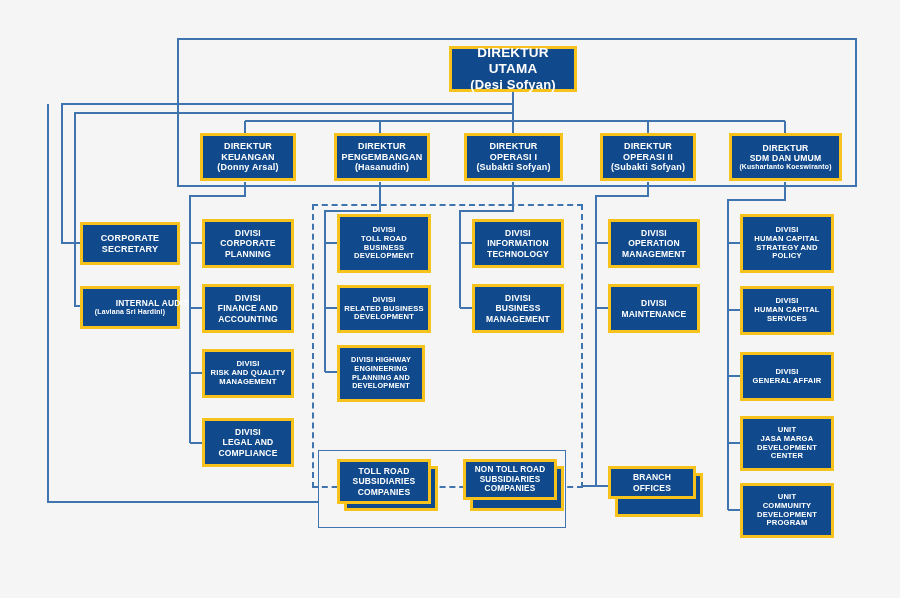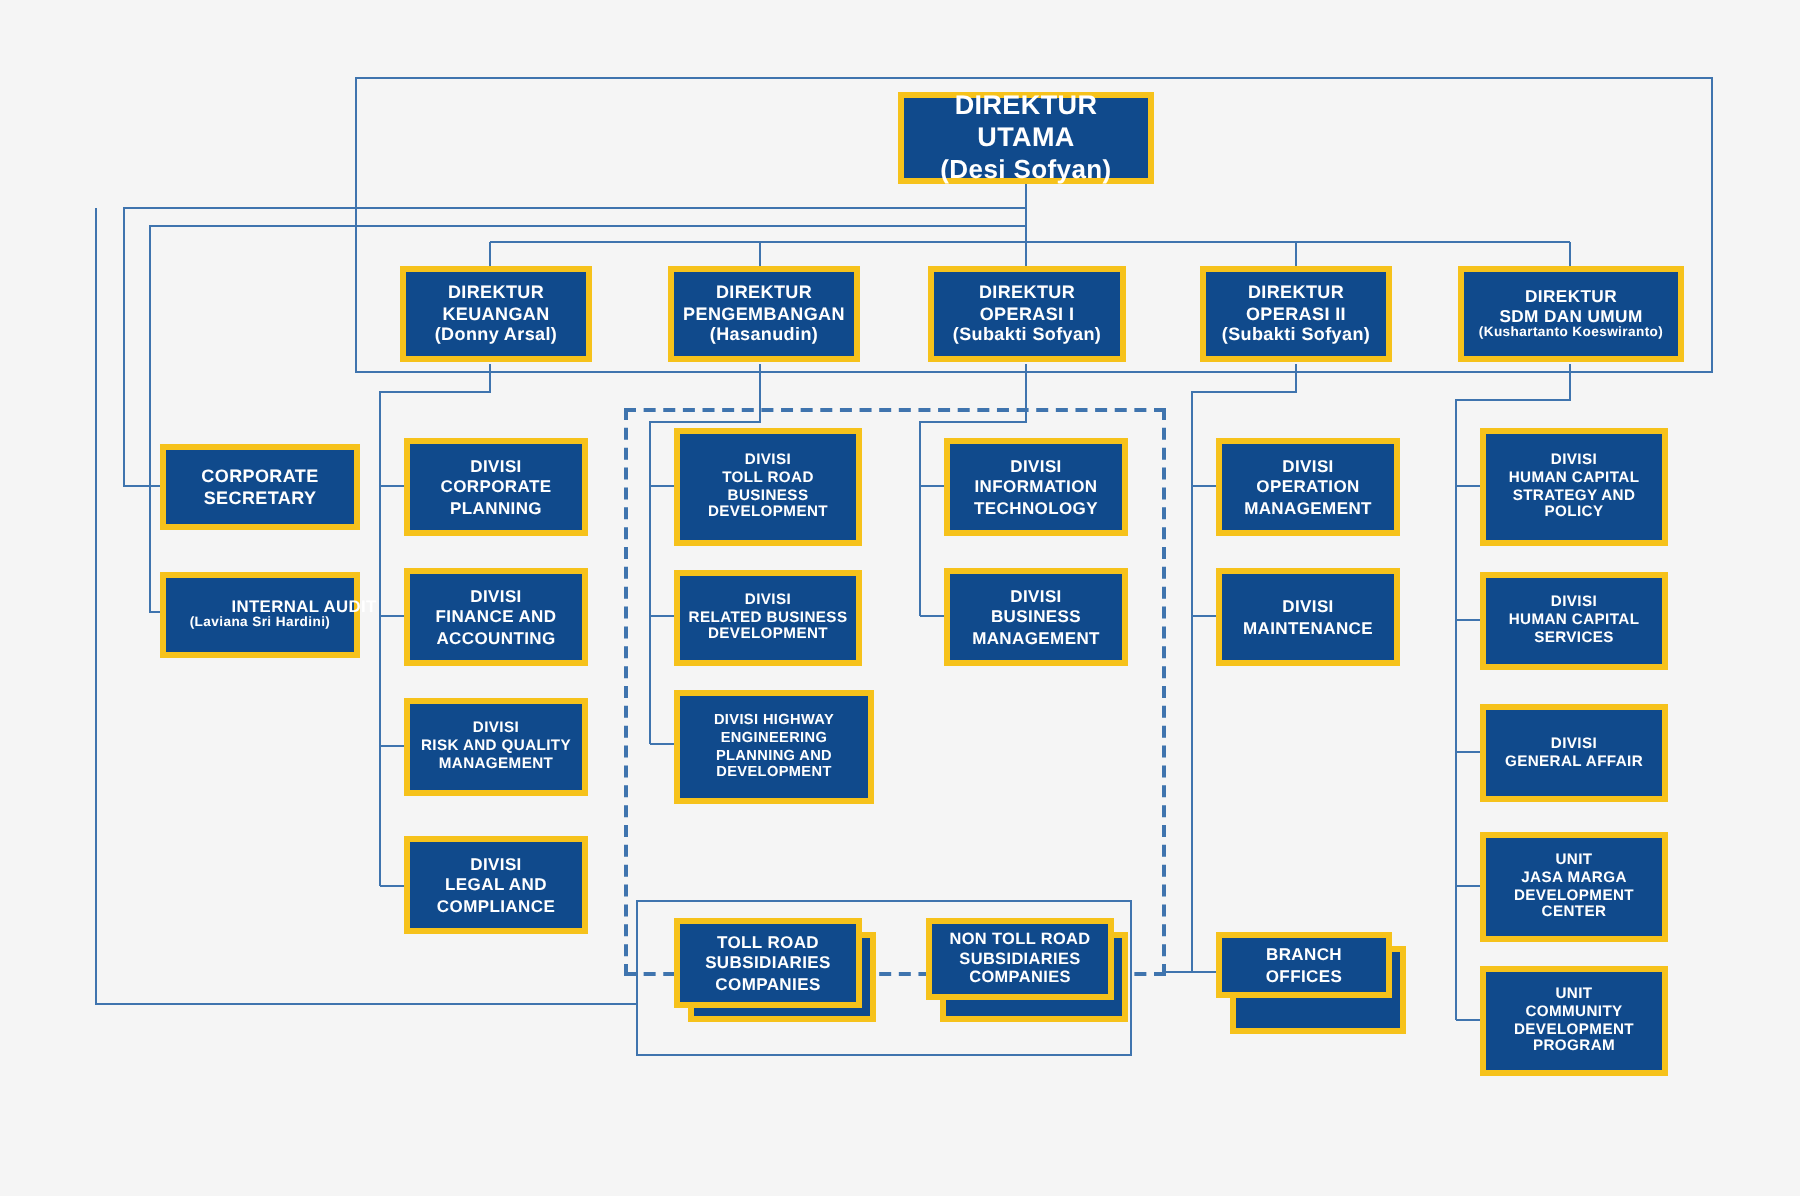--- a/index.html
+++ b/index.html
@@ -215,21 +215,21 @@
     <span class="label">DIVISI
 TOLL ROAD
 BUSINESS
 DEVELOPMENT</span>
   </div>
   <div class="node div-sm" style="left:337px; top:285px; width:94px; height:48px;">
     <span class="label">DIVISI
 RELATED BUSINESS
 DEVELOPMENT</span>
   </div>
-  <div class="node div-sm" style="left:337px; top:345px; width:100px; height:57px;">
+  <div class="node div-sm" style="left:337px; top:345px; width:88px; height:57px;">
     <span class="label" style="font-size:7.3px;">DIVISI HIGHWAY
 ENGINEERING
 PLANNING AND
 DEVELOPMENT</span>
   </div>
 
   <div class="node div" style="left:472px; top:219px; width:92px; height:49px;">
     <span class="label">DIVISI
 INFORMATION
 TECHNOLOGY</span>

